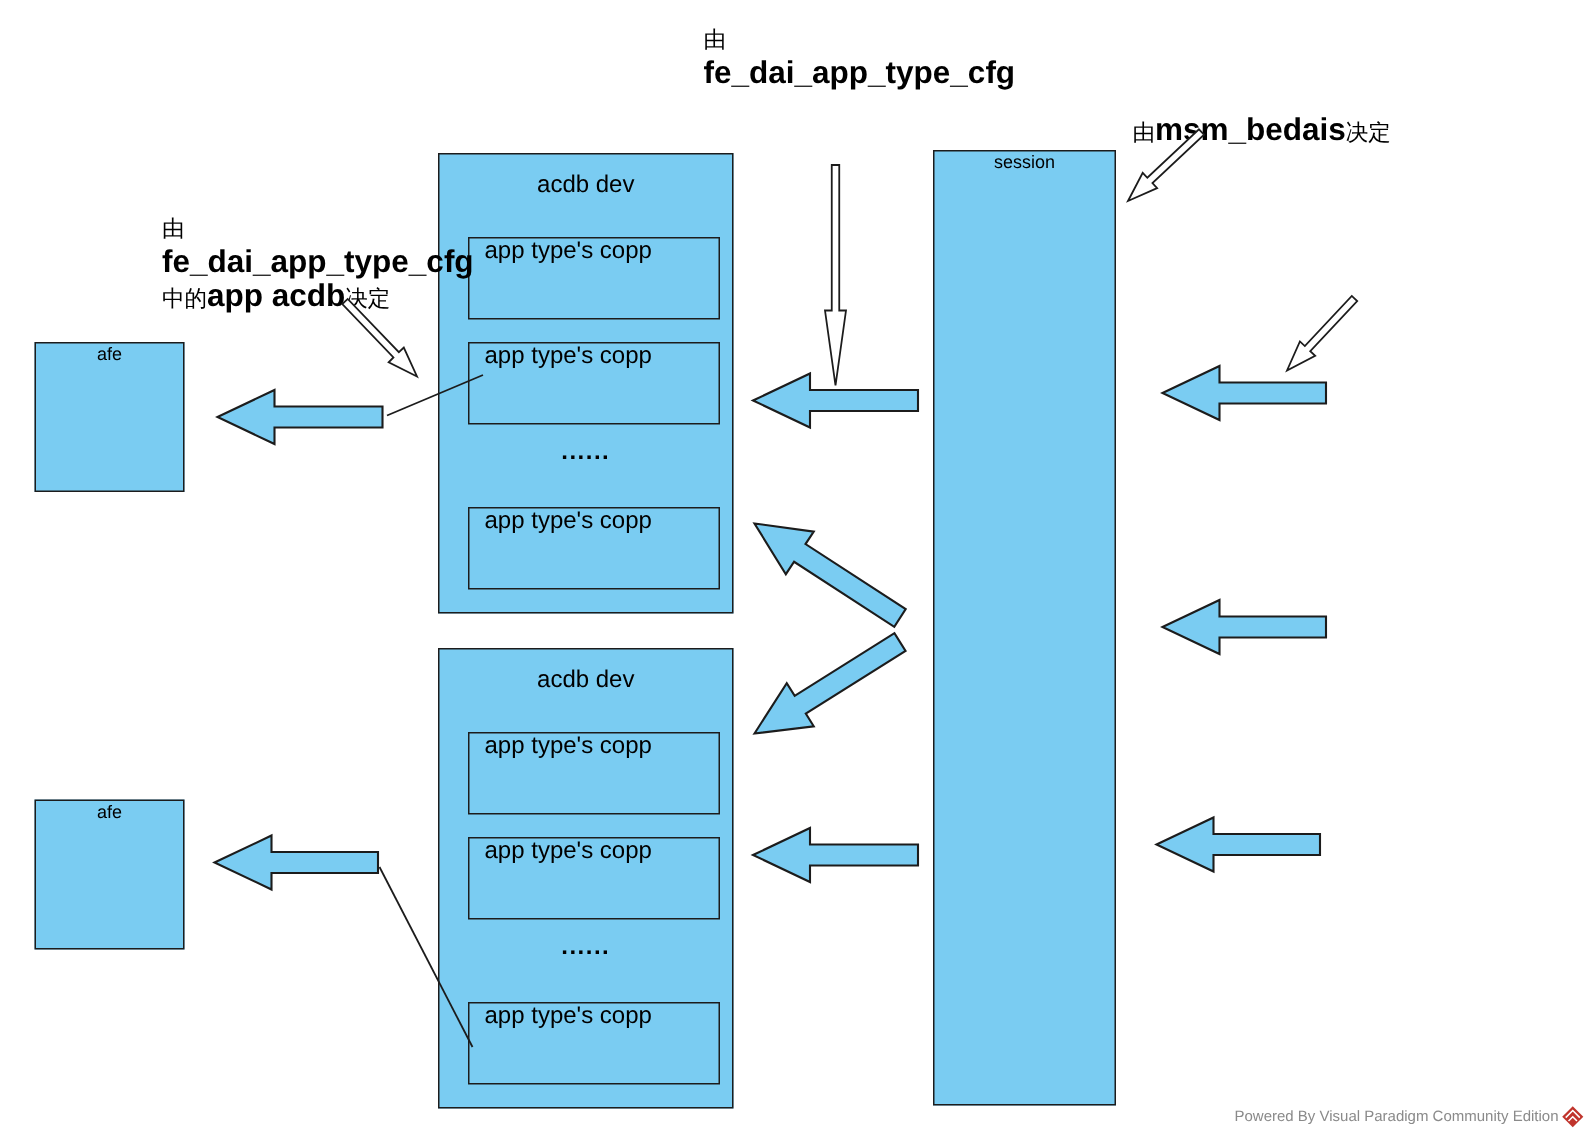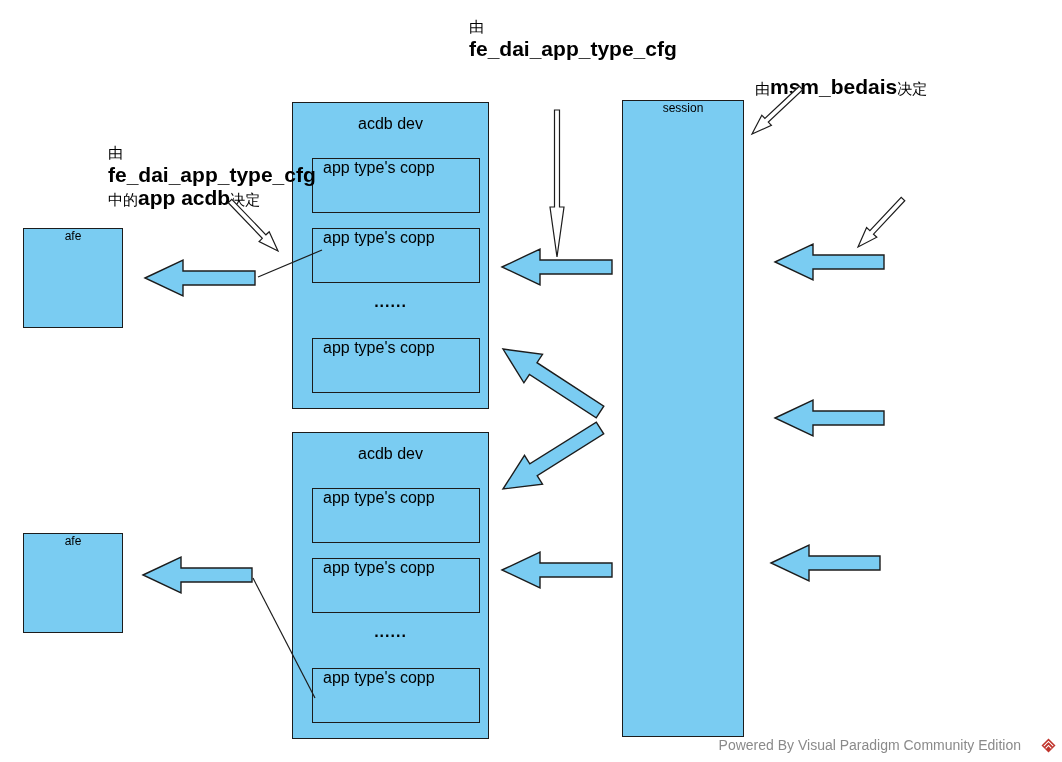--- a/index.html
+++ b/index.html
@@ -35,22 +35,22 @@
     position:absolute;left:0;right:0;text-align:center;font-size:16px;
     letter-spacing:1px;font-weight:bold;
   }
   .ann{
     position:absolute;font-size:15px;line-height:21px;white-space:nowrap;
   }
   .cn{font-family:"Liberation Serif",serif;font-size:15px;}
   .code{font-family:"Liberation Sans",sans-serif;font-weight:bold;font-size:21px;}
   .overlay{position:absolute;left:0;top:0;z-index:5;pointer-events:none;}
   .footer{
-    position:absolute;right:6px;top:737px;display:flex;align-items:center;gap:20px;
-    font-size:14px;color:var(--footer-text);z-index:6;
+    position:absolute;right:6px;top:737px;display:flex;align-items:center;gap:2px;
+    font-size:10px;color:var(--footer-text);z-index:6;
   }
 </style>
 </head>
 <body>
 
 <div class="canvas">
 
   <div class="box center-label" style="left:23px;top:228px;width:100px;height:100px;">
     <span>afe</span>
   </div>

